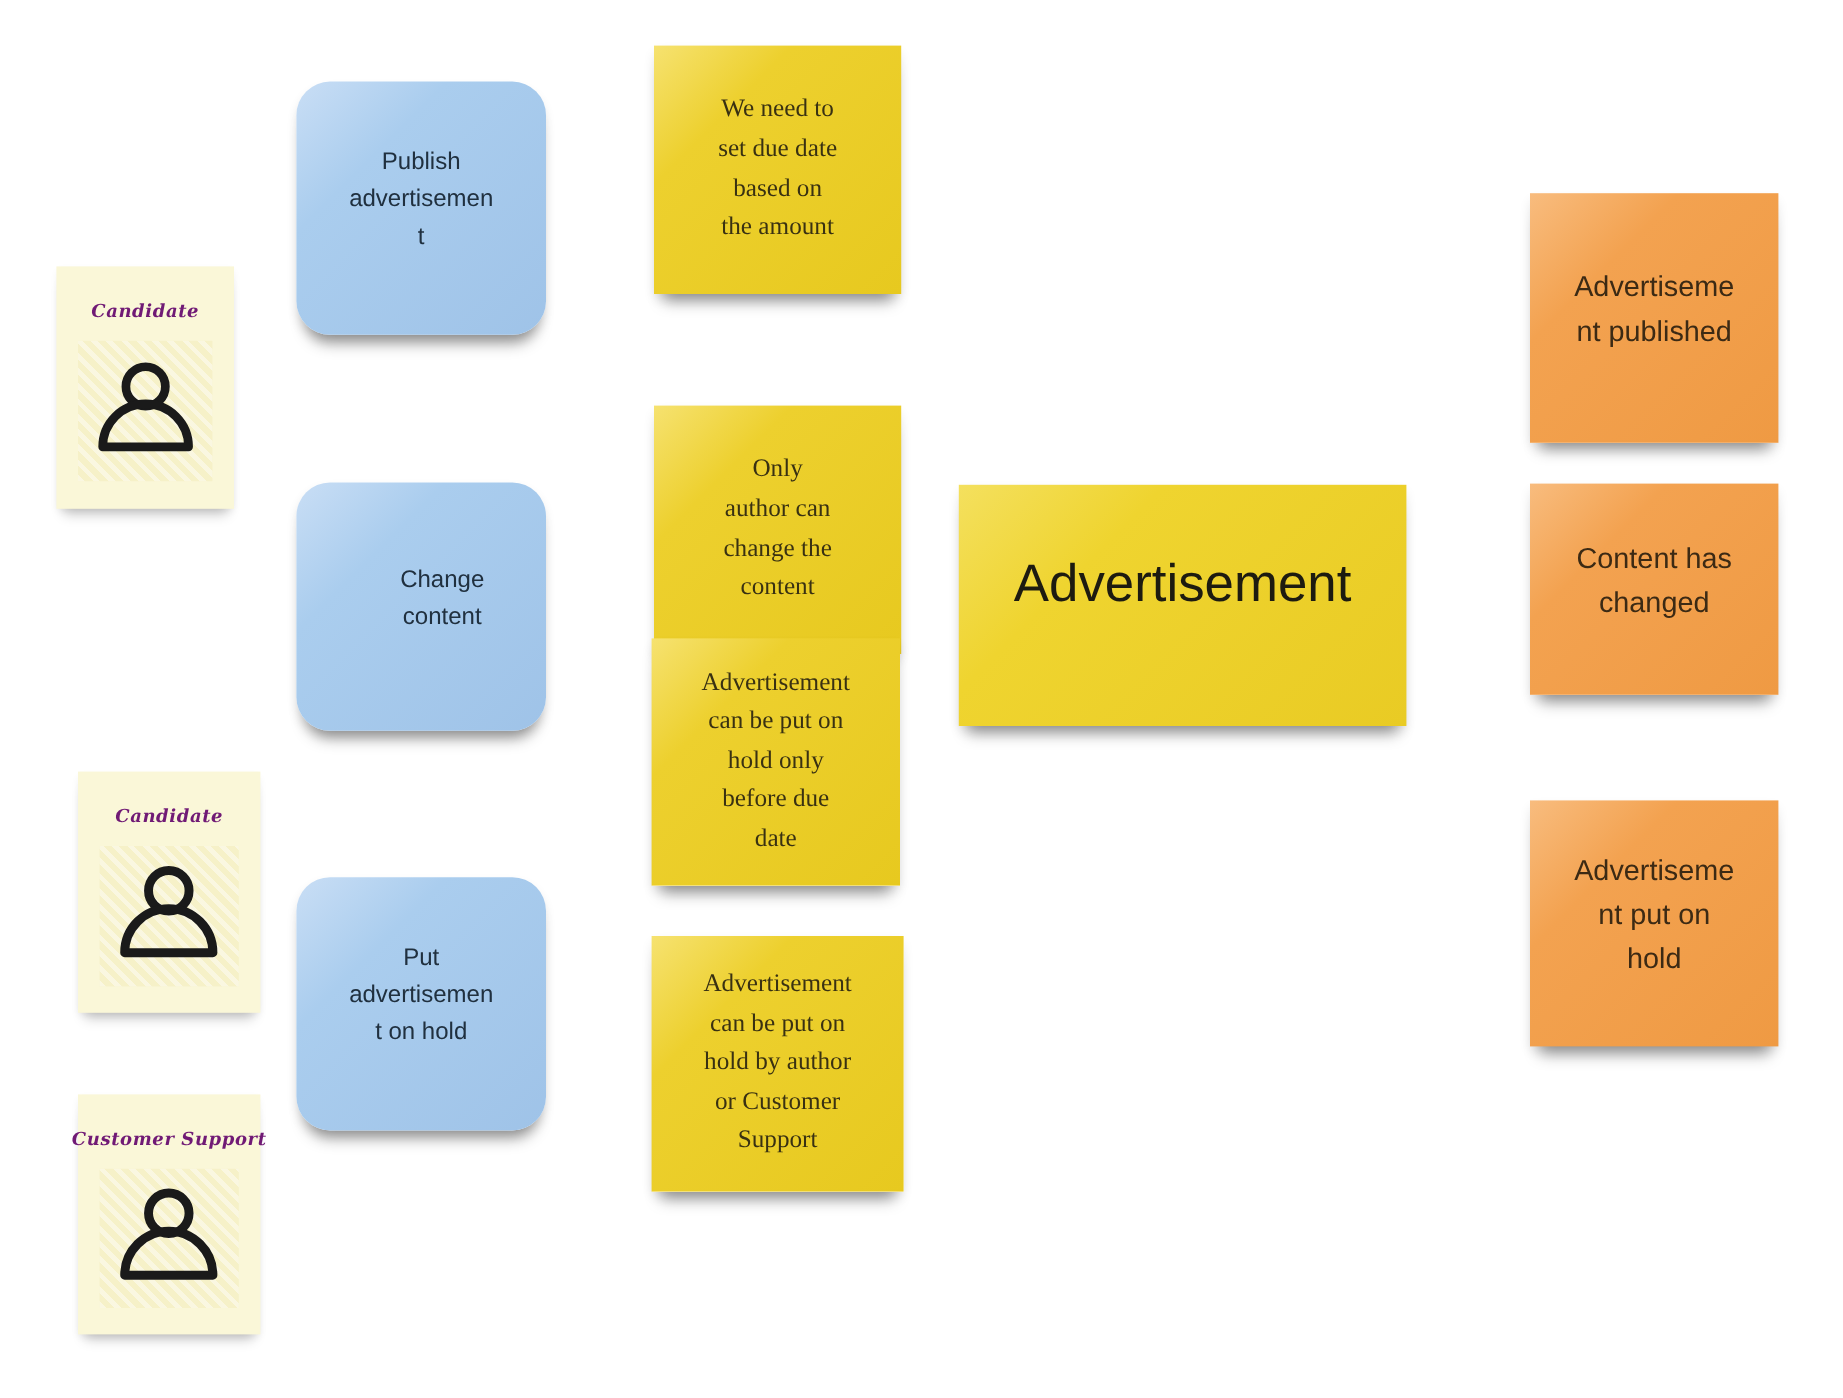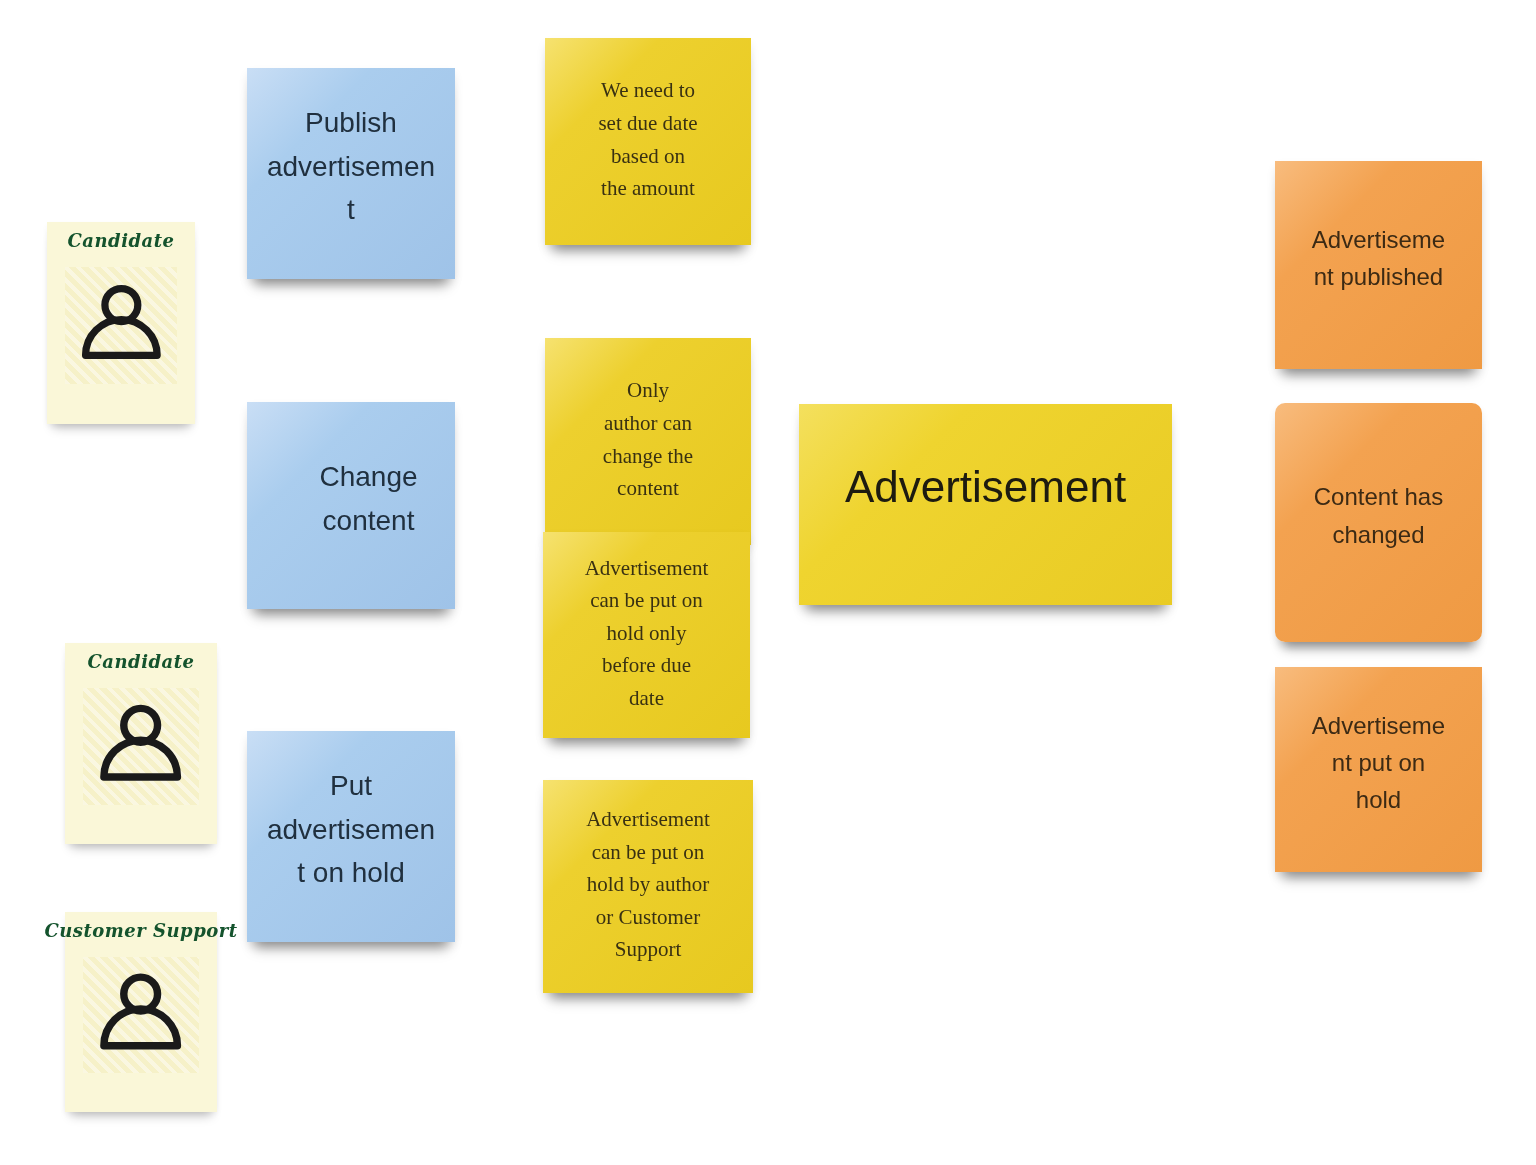--- a/index.html
+++ b/index.html
@@ -24,21 +24,22 @@
   }
   .note .note-text {
     white-space: pre-line;
     line-height: 1.55;
     padding: 6px 9px 20px 9px;
   }
 
   .command {
     background: linear-gradient(135deg, #c9def5 0%, var(--command-note) 30%, #9fc3e8 100%);
     color: #20303f;
-    font-size: 28px;
+    font-size: 20px;
+    border-radius: 28px;
   }
   .policy {
     background: linear-gradient(135deg, #f6e270 0%, var(--policy-note) 28%, #e7c91f 100%);
     color: #393112;
     font-size: 21px;
     font-family: Liberation Serif, serif;
   }
   .policy .note-text { padding-bottom: 10px; }
   .aggregate {
     background: linear-gradient(135deg, #f4e05e 0%, var(--aggregate-note) 30%, #e9cb24 100%);
@@ -54,27 +55,27 @@
 
   .actor-card {
     position: absolute;
     background: var(--actor-card);
     box-shadow: 0 10px 10px -6px rgba(0,0,0,0.22), 0 3px 7px -2px rgba(0,0,0,0.10);
     display: flex;
     flex-direction: column;
     align-items: center;
   }
   .actor-label {
-    margin-top: 8px;
+    margin-top: 28px;
     font-family: "DejaVu Serif", serif;
     font-style: italic;
     font-weight: 600;
-    font-size: 18px;
+    font-size: 15px;
     letter-spacing: 0.5px;
-    color: #14532d;
+    color: #701a75;
     white-space: nowrap;
   }
   .actor-icon-bg {
     margin-top: 16px;
     width: 76%;
     flex: 0 0 auto;
     height: 58%;
     background-color: #f6f1c8;
     background-image: repeating-linear-gradient(45deg, rgba(255,255,255,0.45) 0 4px, rgba(0,0,0,0) 4px 9px);
     display: flex;
@@ -167,21 +168,21 @@
 
   <div class="note aggregate" style="left:799px; top:404px; width:373px; height:201px;">
     <span class="note-text">Advertisement</span>
   </div>
 
   <div class="note event" style="left:1275px; top:161px; width:207px; height:208px;">
     <span class="note-text">Advertiseme
 nt published</span>
   </div>
 
-  <div class="note event" style="left:1275px; top:403px; width:207px; height:239px;border-radius:10px;">
+  <div class="note event" style="left:1275px; top:403px; width:207px; height:176px;">
     <span class="note-text">Content has
 changed</span>
   </div>
 
   <div class="note event" style="left:1275px; top:667px; width:207px; height:205px;">
     <span class="note-text">Advertiseme
 nt put on
 hold</span>
   </div>
 

